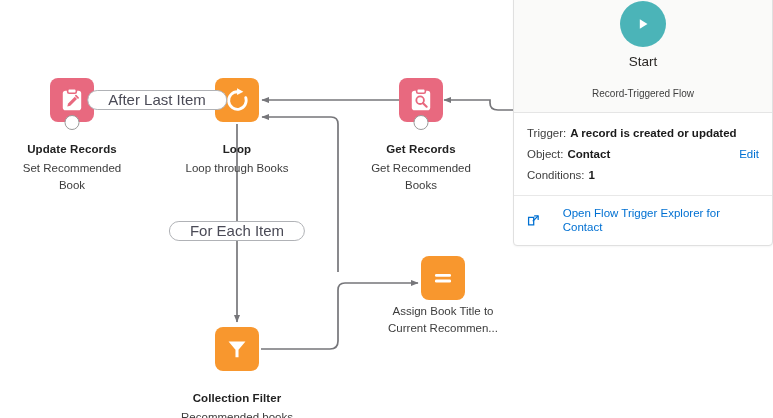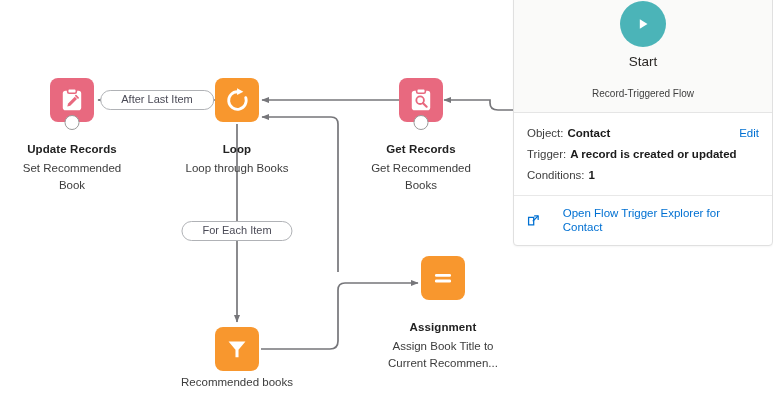--- a/index.html
+++ b/index.html
@@ -85,21 +85,21 @@
   }
 
   
   .pill {
     position: absolute;
     transform: translate(-50%, -50%);
     background: #ffffff;
     border: 1px solid #b0b2b6;
     border-radius: 12px;
     padding: 3px 20px 4px;
-    font-size: 11px;
+    font-size: 15px;
     color: #4a4a56;
     white-space: nowrap;
     line-height: 11px;
   }
 
   
   #start-panel {
     position: absolute;
     left: 513px;
     top: -14px;
@@ -238,30 +238,30 @@
     <div class="node-sub">Loop through Books</div>
   </div>
 
   <div class="node" style="left:443px; top:256px;">
     <div class="node-icon orange">
       <svg width="26" height="26" viewBox="0 0 24 24">
         <rect x="4.6" y="8.2" width="14.8" height="2.7" rx="1.2" fill="#ffffff"></rect>
         <rect x="4.6" y="13.4" width="14.8" height="2.7" rx="1.2" fill="#ffffff"></rect>
       </svg>
     </div>
-    <div class="node-title">Assignment</div>
     <div class="node-sub">Assign Book Title to Current Recommen...</div>
   </div>
 
   <div class="node" style="left:237px; top:327px;">
     <div class="node-icon orange">
       <svg width="26" height="26" viewBox="0 0 24 24">
         <path d="M4.2 5.0 L19.8 5.0 L13.4 12.6 L13.4 19.6 L10.6 19.6 L10.6 12.6 Z" fill="#ffffff"></path>
       </svg>
     </div>
+    <div class="node-title">Collection Filter</div>
     <div class="node-sub">Recommended books</div>
   </div>
 
   <div class="pill" style="left:157px; top:100px;">After Last Item</div>
 
   <div class="pill" style="left:237px; top:231px;border-radius:10px;">For Each Item</div>
 
   <div id="start-panel">
 
     <div id="start-head">
@@ -269,30 +269,30 @@
         <svg width="20" height="20" viewBox="0 0 24 24">
           <path d="M8.2 6.4 L17.4 12 L8.2 17.6 Z" fill="#ffffff"></path>
         </svg>
       </div>
       <div class="start-title">Start</div>
       <div class="start-sub">Record-Triggered Flow</div>
     </div>
 
     <div id="start-body">
       <div class="prop-row">
+        <span class="prop-label">Trigger:</span>
+        <span class="prop-value">A record is created or updated</span>
+      </div>
+      <div class="prop-row">
         <span class="prop-label">Object:</span>
         <span class="prop-value">Contact</span>
         <span class="prop-spacer"></span>
         <span class="edit-link">Edit</span>
       </div>
       <div class="prop-row">
-        <span class="prop-label">Trigger:</span>
-        <span class="prop-value">A record is created or updated</span>
-      </div>
-      <div class="prop-row">
         <span class="prop-label">Conditions:</span>
         <span class="prop-value">1</span>
       </div>
     </div>
 
     <div id="start-foot">
       <svg width="13" height="13" viewBox="0 0 16 16">
         <path d="M2 4.2 H8.4 V13.6 H2 Z" fill="none" stroke="#0070d2" stroke-width="1.6"></path>
         <path d="M9.6 2.2 H14 V6.6" fill="none" stroke="#0070d2" stroke-width="1.6" stroke-linecap="round" stroke-linejoin="round"></path>
         <path d="M13.7 2.5 L7.8 8.4" stroke="#0070d2" stroke-width="1.6" stroke-linecap="round"></path>

